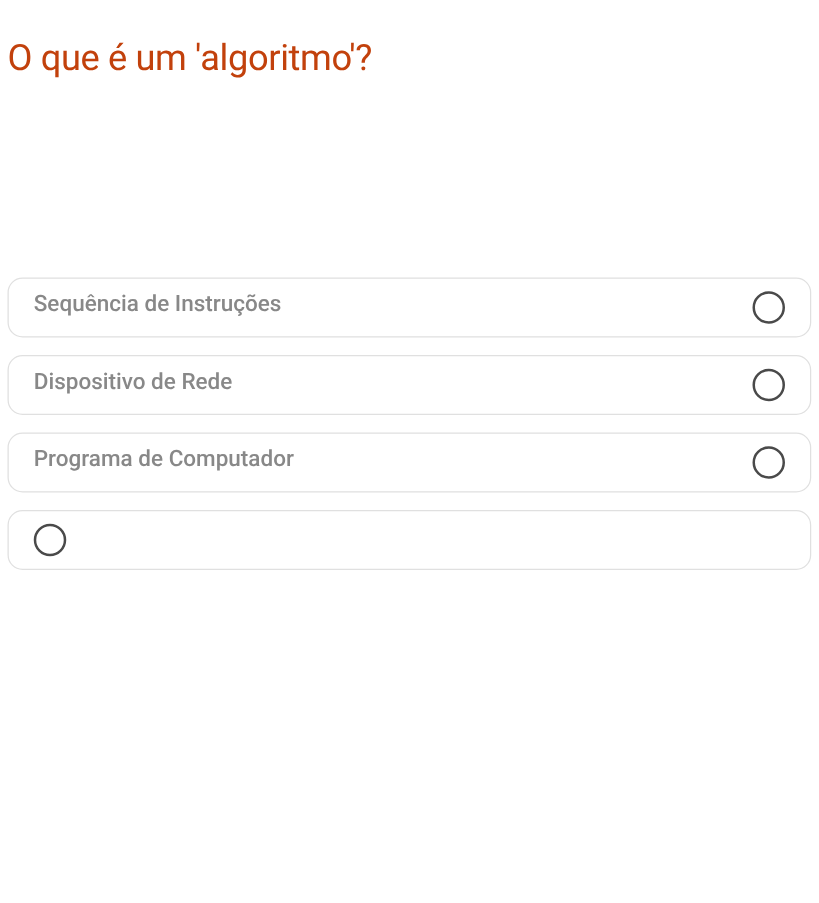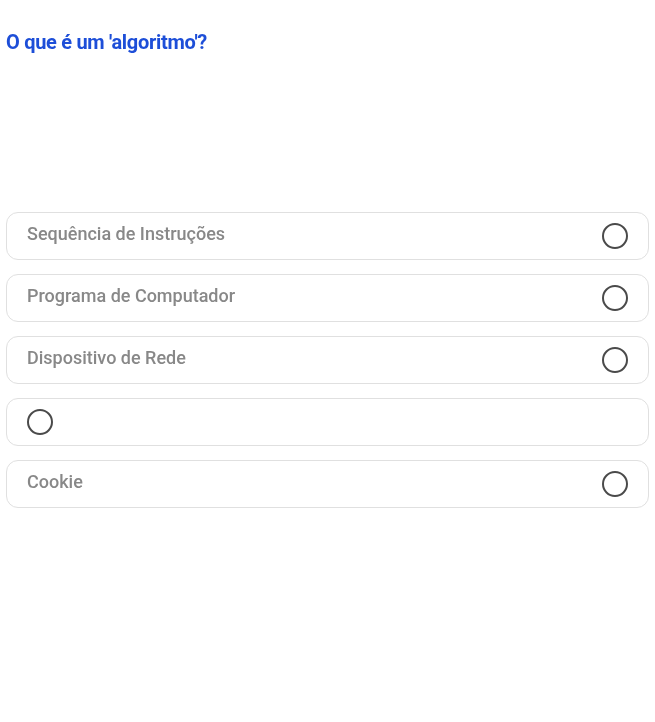--- a/index.html
+++ b/index.html
@@ -12,23 +12,23 @@
       background: #ffffff;
       width: 655px;
       height: 722px;
       padding: 0;
     }
     .container {
       width: 100%;
       height: 100%;
     }
     .question-title {
-      font-size: 20px;
-      font-weight: 700;
-      color: #1d4ed8;
+      font-size: 29px;
+      font-weight: 400;
+      color: #c2410c;
       padding: 30px 6px 0 6px;
       letter-spacing: -0.3px;
     }
     .options-list {
       margin-top: 158px;
       padding: 0 6px;
     }
     .option-item {
       display: flex;
       align-items: flex-start;
@@ -58,28 +58,24 @@
 
 <div class="container">
   <h1 class="question-title">O que é um 'algoritmo'?</h1>
 
   <div class="options-list">
     <div class="option-item">
       <span class="option-label">Sequência de Instruções</span>
       <span class="radio-circle"></span>
     </div>
     <div class="option-item">
+      <span class="option-label">Dispositivo de Rede</span>
+      <span class="radio-circle"></span>
+    </div>
+    <div class="option-item">
       <span class="option-label">Programa de Computador</span>
       <span class="radio-circle"></span>
     </div>
     <div class="option-item">
-      <span class="option-label">Dispositivo de Rede</span>
-      <span class="radio-circle"></span>
-    </div>
-    <div class="option-item">
-      <span class="radio-circle"></span>
-    </div>
-    <div class="option-item">
-      <span class="option-label">Cookie</span>
       <span class="radio-circle"></span>
     </div>
   </div>
 </div>
 
 </body></html>

